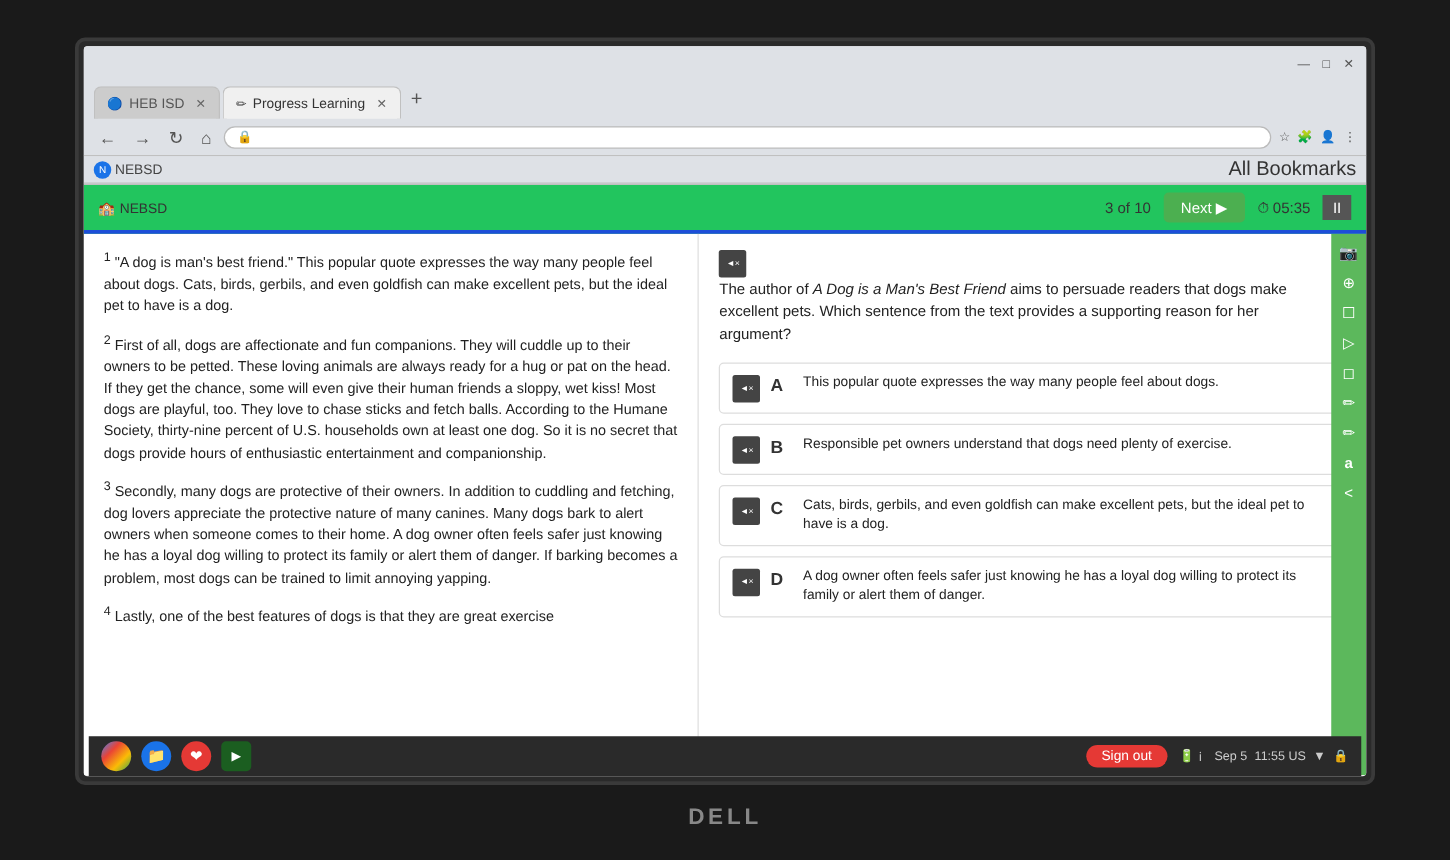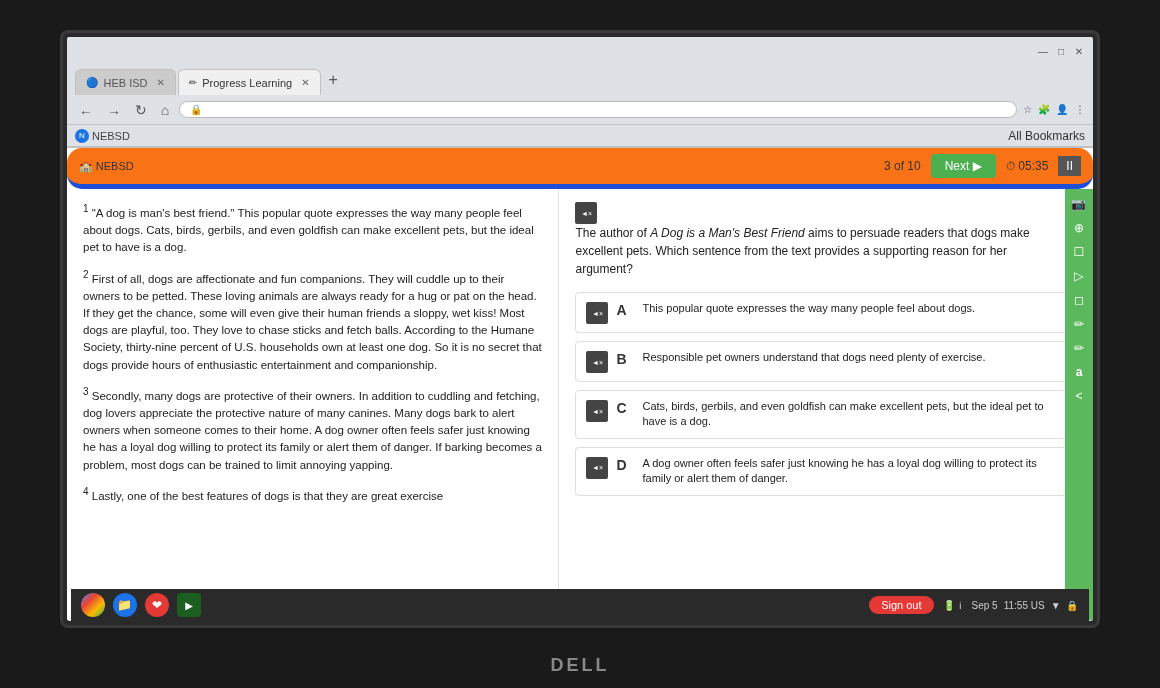--- a/index.html
+++ b/index.html
@@ -169,24 +169,23 @@
       height: calc(100% - 112px);
       background: white;
     }
 
     
     .quiz-toolbar {
       display: flex;
       align-items: center;
       justify-content: flex-end;
       padding: 6px 12px;
-      background: #f97316;
-      border-bottom: 5px solid #1d4ed8;
+      background: #22c55e;
+      border-bottom: 3px solid #1d4ed8;
       gap: 10px;
-      border-radius: 15px;
     }
 
     .progress-text {
       font-size: 12px;
       color: #333;
     }
 
     .next-btn {
       background: #4caf50;
       color: white;
@@ -381,21 +380,21 @@
     .taskbar-info {
       color: #ccc;
       font-size: 10px;
       display: flex;
       align-items: center;
       gap: 6px;
     }
 
     .dell-logo {
       position: absolute;
-      bottom: 12px;
+      bottom: 24px;
       left: 50%;
       transform: translateX(-50%);
       color: #888;
       font-size: 18px;
       font-weight: bold;
       letter-spacing: 3px;
     }
 
     .nebsd-logo {
       font-size: 11px;
@@ -459,21 +458,21 @@
         <span style="font-size:10px; color:#555;">🧩</span>
         <span style="font-size:10px; color:#555;">👤</span>
         <span style="font-size:10px; color:#555;">⋮</span>
       </div>
 
       <div class="bookmarks-bar">
         <div class="nebsd-logo">
           <span class="logo-circle">N</span>
           <span>NEBSD</span>
         </div>
-        <span style="margin-left:auto; font-size:12px; color:#333;">All Bookmarks</span>
+        <span style="margin-left:auto; font-size:16px; color:#333;">All Bookmarks</span>
       </div>
     </div>
 
     <div class="content-area">
 
       <div class="quiz-toolbar">
         <span style="margin-right:auto; font-size:11px; color:#333;">
           <span>🏫</span>
           <span style="font-size:11px;">NEBSD</span>
         </span>

